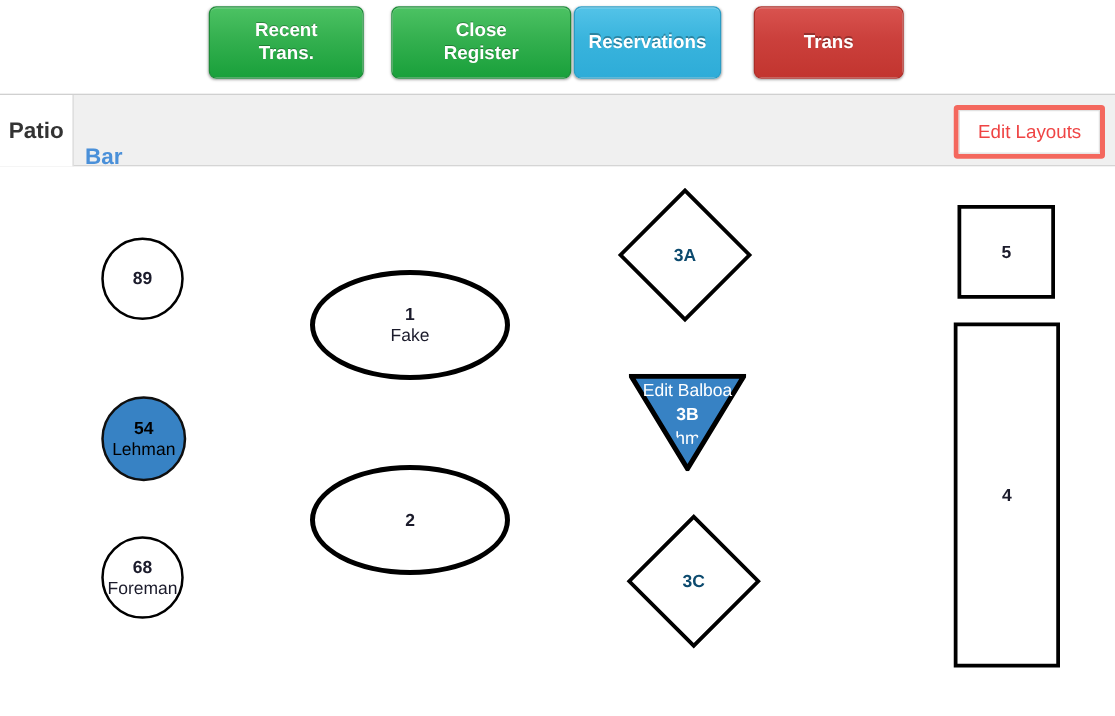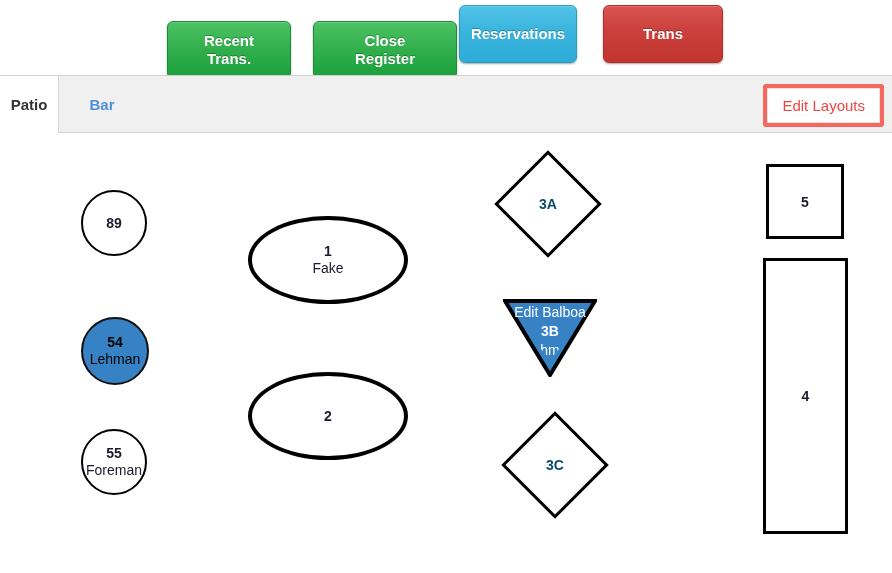--- a/index.html
+++ b/index.html
@@ -42,21 +42,20 @@
     box-sizing: border-box;
     text-shadow: 0 -1px 0 rgba(0,0,0,0.28);
     box-shadow: 0 1px 2px rgba(0,0,0,0.35), inset 0 1px 0 rgba(255,255,255,0.18);
     cursor: pointer;
     user-select: none;
     padding: 0 8px;
   }
   .btn-green {
     background: linear-gradient(to bottom, #4cc263 0%, #34b04f 45%, #19a03b 100%);
     border-color: #1d8a38;
-    margin-top: 16px;
   }
   .btn-blue {
     background: linear-gradient(to bottom, #53c3e8 0%, #39b4dd 45%, #2eacd8 100%);
     border-color: #2a9cc4;
   }
   .btn-red {
     background: linear-gradient(to bottom, #d9534f 0%, #cb403c 45%, #c2352f 100%);
     border-color: #ab2e28;
   }
   #btn-recent  { left: 167px; width: 124px; }
@@ -76,39 +75,40 @@
     border-bottom: 1px solid #d5d5d5;
     box-sizing: border-box;
   }
   .tab {
     position: absolute;
     top: 0;
     height: 57px;
     display: flex;
     align-items: center;
     justify-content: center;
-    font-size: 15px;
+    font-size: 18px;
     box-sizing: border-box;
     cursor: pointer;
     user-select: none;
   }
   .tab-active {
     left: 0;
     width: 59px;
     background: #ffffff;
     color: #333333;
     font-weight: bold;
     border-right: 1px solid #d5d5d5;
   }
   .tab-link {
-    left: 72px;
+    left: 53px;
     width: 60px;
     color: #4a90d9;
     font-weight: bold;
     background: transparent;
+    margin-top: 21px;
   }
   .edit-layouts-wrap {
     position: absolute;
     right: 8px;
     top: 8px;
     border: 4px solid #f4685e;
     border-radius: 3px;
     background: #ffffff;
     padding: 0;
     cursor: pointer;
@@ -299,21 +299,21 @@
 
   <div class="table-node shape-circle occupied" style="left:81px; top:183px; width:68px; height:68px;">
     <div class="node-label">
       <span class="num">54</span>
       <span class="party">Lehman</span>
     </div>
   </div>
 
   <div class="table-node shape-circle vacant" style="left:81px; top:295px; width:66px; height:66px;">
     <div class="node-label">
-      <span class="num">55</span>
+      <span class="num">68</span>
       <span class="party">Foreman</span>
     </div>
   </div>
 
   <div class="table-node shape-ellipse vacant" style="left:248px; top:82px; width:160px; height:88px;">
     <div class="node-label">
       <span class="num">1</span>
       <span class="sub">Fake</span>
     </div>
   </div>

